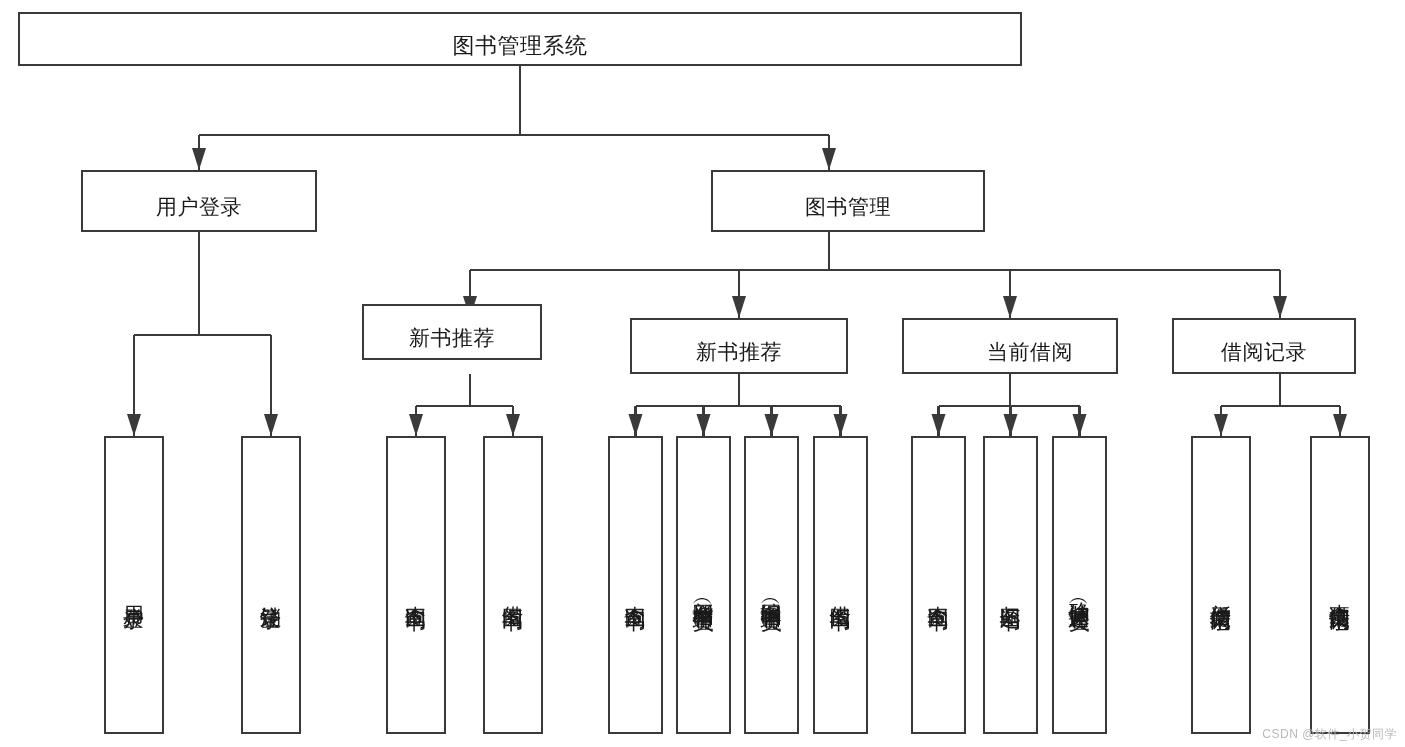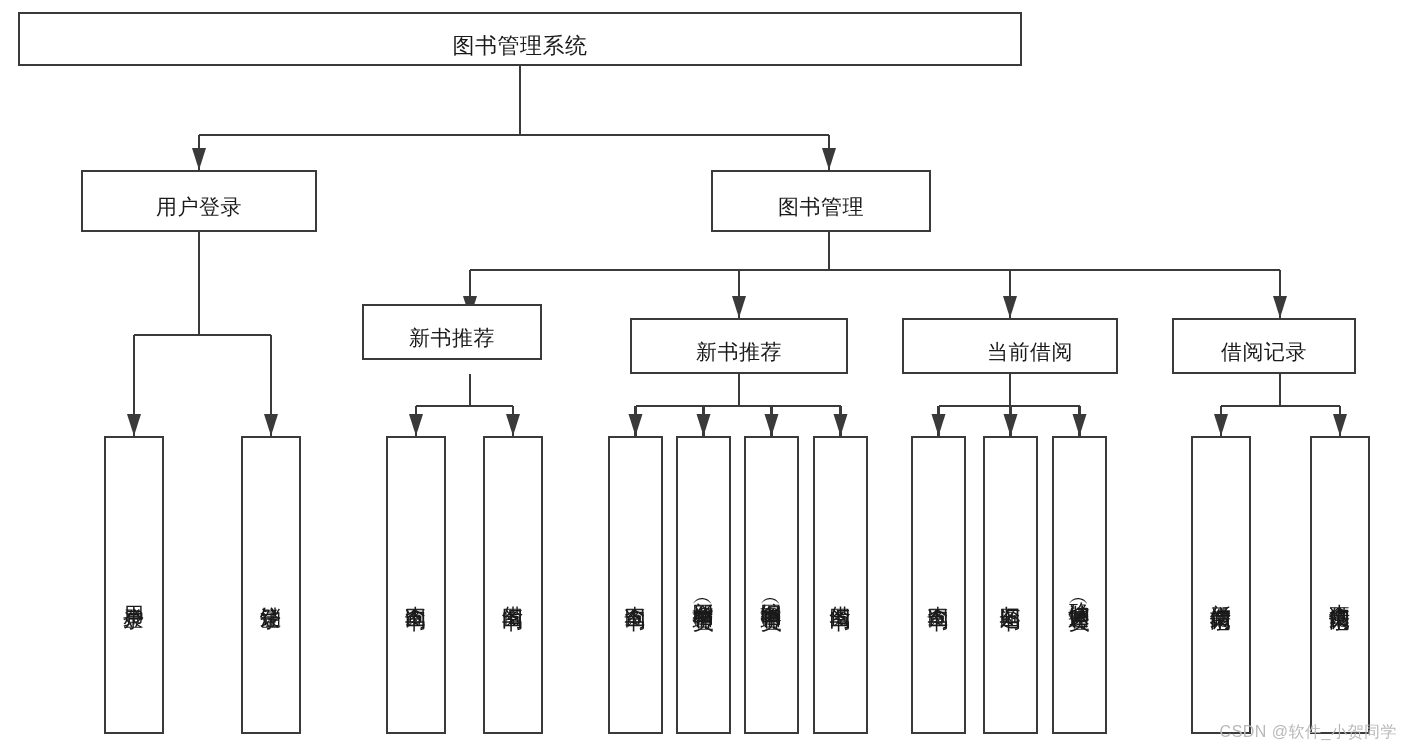--- a/index.html
+++ b/index.html
@@ -58,21 +58,21 @@
     font-size: 21px;
     letter-spacing: 1.5px;
     line-height: 1;
     white-space: nowrap;
     max-height: 100%;
   }
   #watermark {
     position: absolute;
     right: 8px;
     bottom: 4px;
-    font-size: 16px;
+    font-size: 12px;
     color: #b9b9b9;
     white-space: nowrap;
     letter-spacing: 0.5px;
   }
 </style>
 </head>
 <body>
 
 <div id="canvas">
   <svg id="edges" viewBox="0 0 1405 747" width="1405" height="747">
@@ -129,21 +129,21 @@
       <line x1="1340" y1="406" x2="1340" y2="436" stroke="#3a3a3a" stroke-width="2.2" shape-rendering="crispEdges"></line>
       <polygon points="1333,414 1347,414 1340,436" fill="#3a3a3a"></polygon>
     </svg>
   <div id="nodes">
       <div class="node horiz root" style="left: 18px; top: 12px; width: 1004px; height: 54px;">
         <span class="label">图书管理系统</span>
       </div>
       <div class="node horiz" style="left: 81px; top: 170px; width: 236px; height: 62px;">
         <span class="label">用户登录</span>
       </div>
-      <div class="node horiz" style="left: 711px; top: 170px; width: 220px; height: 62px; font-family: Liberation Serif, serif;">
+      <div class="node horiz" style="left: 711px; top: 170px; width: 274px; height: 62px; font-family: Liberation Serif, serif;">
         <span class="label">图书管理</span>
       </div>
       <div class="node horiz" style="left: 362px; top: 304px; width: 180px; height: 56px;">
         <span class="label">新书推荐</span>
       </div>
       <div class="node horiz" style="left: 630px; top: 318px; width: 218px; height: 56px;">
         <span class="label">新书推荐</span>
       </div>
       <div class="node horiz" style="left: 902px; top: 318px; width: 216px; height: 56px; padding-left: 40px;">
         <span class="label">当前借阅</span>

